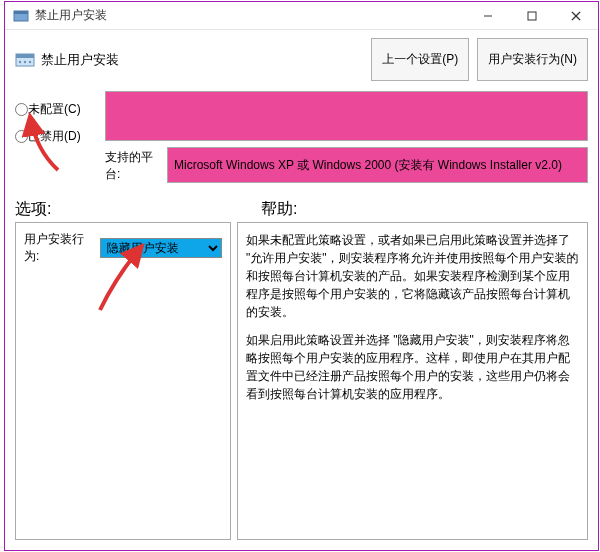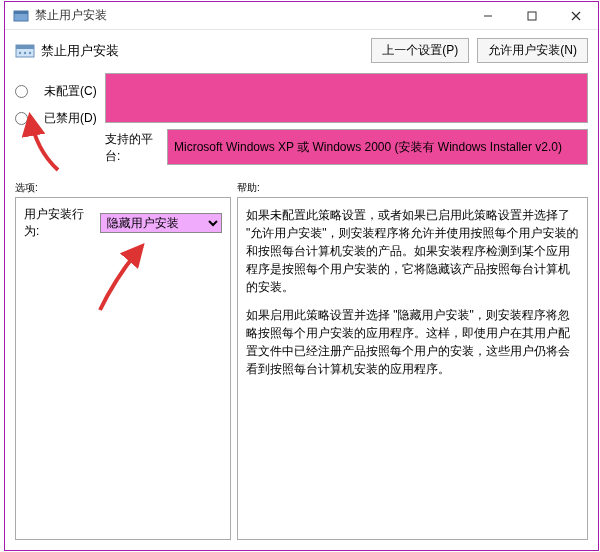--- a/index.html
+++ b/index.html
@@ -48,54 +48,55 @@
   }
   .header-icon {
     width: 20px; height: 20px;
     margin-right: 6px;
   }
   .header-title { font-size: 13px; flex: 1; }
   .nav-btns { display: flex; gap: 8px; }
   .btn {
     border: 1px solid #b0b0b0;
     background: #f6f6f6;
-    padding: 3px 10px;
+    padding: 12px 10px;
     font-size: 12px;
     font-family: inherit;
   }
   .top-section {
     display: flex;
     padding: 2px 10px 6px 10px;
   }
   .radio-col {
     width: 90px;
     padding-top: 6px;
   }
   .radio-row {
     display: flex; align-items: center;
     margin: 4px 0 10px 0;
     font-size: 12px;
-    gap: 16px;
+    gap: 0;
   }
   .info-col { flex: 1; }
   .info-row { display: flex; margin-bottom: 6px; }
   .info-label { width: 62px; font-size: 12px; padding-top: 2px; }
   .info-box {
     flex: 1;
     border: 1px solid #aaa;
     background: #ec4899;
     min-height: 50px;
     padding: 3px 6px;
     font-size: 12px;
   }
   .info-box.small { min-height: 24px; display:flex; align-items:center; }
   .mid-labels {
     display: flex;
     padding: 4px 10px 2px 10px;
-    font-size: 10px;
+    font-size: 16px;
+    gap: 24px;
   }
   .mid-labels .l { width: 222px; }
   .bottom-section {
     display: flex;
     gap: 6px;
     padding: 0 10px 10px 10px;
     flex: 1;
   }
   .panel {
     border: 1px solid #aaa;
@@ -105,21 +106,21 @@
   .panel.left { width: 216px; }
   .panel.right { flex: 1; font-size: 12px; line-height: 1.5; }
   .panel.right p { margin-bottom: 10px; }
   .opt-row { display: flex; align-items: center; gap: 4px; }
   .opt-label { font-size: 12px; }
   select.combo {
     font-family: inherit;
     font-size: 12px;
     padding: 1px 2px;
     border: 1px solid #888;
-    background: #f0abfc;
+    background: #0ea5e9;
     width: 128px;
   }
   .arrow {
     position: absolute;
     pointer-events: none;
   }
   .arrow.a1 { left: 18px; top: 110px; }
   .arrow.a2 { left: 82px; top: 240px; }
 </style>
 </head>
@@ -161,21 +162,21 @@
           <rect x="1" y="4" width="18" height="12" fill="#cfe3f6" stroke="#6a93bd"></rect>
           <rect x="1" y="4" width="18" height="4" fill="#6a93bd"></rect>
           <circle cx="5" cy="12" r="1.2" fill="#6a93bd"></circle>
           <circle cx="10" cy="12" r="1.2" fill="#6a93bd"></circle>
           <circle cx="15" cy="12" r="1.2" fill="#6a93bd"></circle>
         </svg>
     </span>
     <span class="header-title">禁止用户安装</span>
     <div class="nav-btns">
       <button class="btn">上一个设置(P)</button>
-      <button class="btn">允许用户安装(N)</button>
+      <button class="btn">用户安装行为(N)</button>
     </div>
   </div>
 
   <div class="top-section">
     <div class="radio-col">
       <label class="radio-row">
         <input type="radio" name="st" style="">
         <span>未配置(C)</span>
       </label>
       <label class="radio-row">

